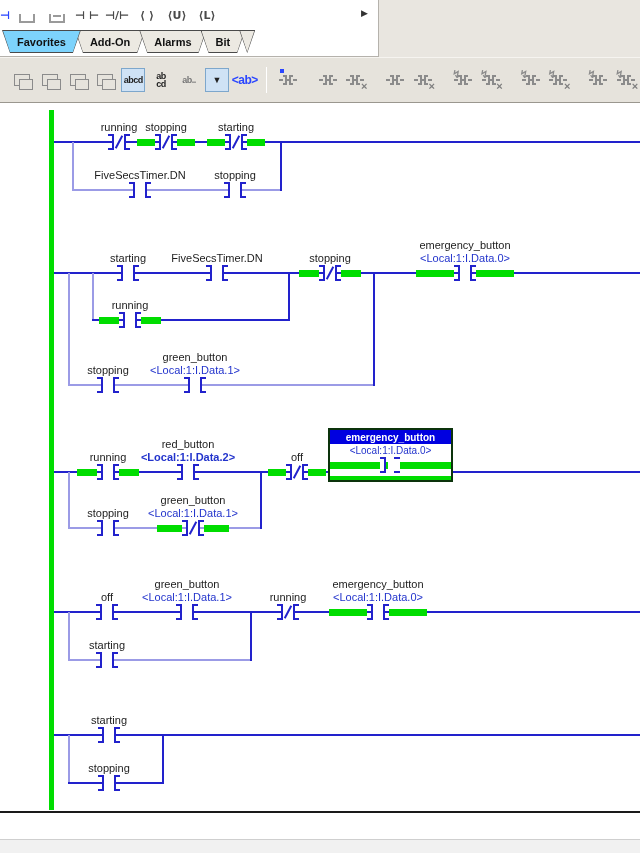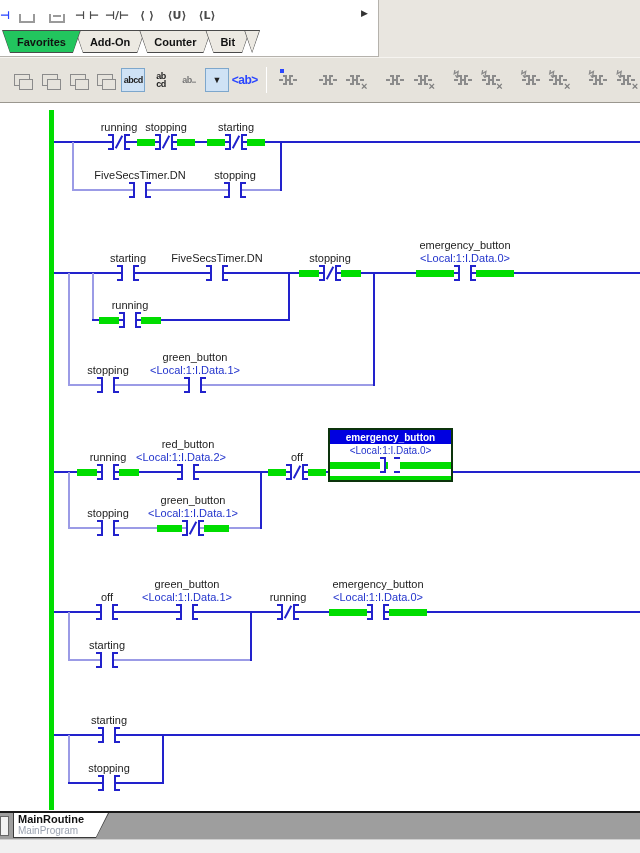--- a/index.html
+++ b/index.html
@@ -20,21 +20,21 @@
   .shape-branch-level { width:16px; height:9px; border:2px solid #9a9a9a; border-top:none; margin-top:6px; position:relative; }
   .shape-branch-level::after { content:""; position:absolute; left:2px; right:2px; top:1px; border-top:2px solid #9a9a9a; }
   .more-arrow { position:absolute; right:10px; top:8px; font-size:9px; color:#333; cursor:pointer; }
   .palette-tabs { position:absolute; left:2px; top:30px; height:24px; display:flex; }
   .ptab-outer { height:23px; margin-right:-6px; clip-path:polygon(8px 100%, 0 0, 100% 0, calc(100% - 8px) 100%);
                 background:#4a4a4a; padding:0; }
   .ptab-inner { height:21px; margin:1px 1px 1px 1px; clip-path:polygon(7px 100%, 0 0, 100% 0, calc(100% - 7px) 100%);
                 background:#ece9e2; display:flex; align-items:center; justify-content:center;
                 font-size:11px; font-weight:bold; color:#111; padding:0 14px; }
   .ptab-outer.active { z-index:3; }
-  .ptab-outer.active .ptab-inner { background:#22c55e; }
+  .ptab-outer.active .ptab-inner { background:#7dd3fc; }
 
   
   .toolbar2 { position:absolute; left:0; top:57px; width:640px; height:46px; background:#e6e3dc;
               border-top:1px solid #f6f4f0; border-bottom:1px solid #9a978f;
               display:flex; align-items:center; }
   .t2btn { width:24px; height:24px; margin:0 2px; display:flex; align-items:center; justify-content:center;
            color:#8b8b8b; font-size:11px; position:relative; }
   .t2btn.sel { background:#cfe2f5; border:1px solid #7da7cc; }
   .t2label { font-size:9px; font-weight:bold; color:#222; letter-spacing:-0.5px; }
   .t2label.blue { color:#2a46ff; font-size:12px; }
@@ -114,21 +114,21 @@
         </div>
       <div class="more-arrow">▶</div>
       <div class="palette-tabs" id="palette-tabs">
           <div class="ptab-outer active">
             <div class="ptab-inner">Favorites</div>
           </div>
           <div class="ptab-outer">
             <div class="ptab-inner">Add-On</div>
           </div>
           <div class="ptab-outer">
-            <div class="ptab-inner">Counter</div>
+            <div class="ptab-inner">Alarms</div>
           </div>
           <div class="ptab-outer">
             <div class="ptab-inner">Bit</div>
           </div>
           <div class="ptab-outer" style="width: 16px;">
             <div class="ptab-inner" style="padding: 0px 2px;"></div>
           </div>
         </div>
     </div>
   </div>
@@ -385,21 +385,21 @@
       </div>
       <div class="clabel" style="left: 108px; top: 348px; color: rgb(28, 28, 28);">running</div>
       <div class="contact" style="left: 108px; top: 361px;">
         <span class="hlbar" style="width: 20px; background: rgb(0, 221, 0);"></span>
         <span class="brk l" style="border-color: rgb(34, 34, 204);"></span>
         <span class="cgap"></span>
         <span class="brk r" style="border-color: rgb(34, 34, 204);"></span>
         <span class="hlbar" style="width: 20px; background: rgb(0, 221, 0);"></span>
       </div>
       <div class="clabel" style="left: 188px; top: 335px; color: rgb(28, 28, 28);">red_button</div>
-      <div class="tlabel" style="left: 181px; top: 348px; color: rgb(34, 51, 204);">&lt;Local:1:I.Data.2&gt;</div>
+      <div class="tlabel" style="left: 188px; top: 348px; color: rgb(34, 51, 204); font-weight: bold;">&lt;Local:1:I.Data.2&gt;</div>
       <div class="contact" style="left: 188px; top: 361px;">
         <span class="brk l" style="border-color: rgb(34, 34, 204);"></span>
         <span class="cgap"></span>
         <span class="brk r" style="border-color: rgb(34, 34, 204);"></span>
       </div>
       <div class="clabel" style="left: 297px; top: 348px; color: rgb(28, 28, 28);">off</div>
       <div class="contact" style="left: 297px; top: 361px;">
         <span class="hlbar" style="width: 18px; background: rgb(0, 221, 0);"></span>
         <span class="brk l" style="border-color: rgb(34, 34, 204);"></span>
         <span class="cgap">
@@ -472,25 +472,16 @@
       <div class="clabel" style="left: 109px; top: 611px; color: rgb(28, 28, 28);">starting</div>
       <div class="contact" style="left: 109px; top: 624px;">
         <span class="brk l" style="border-color: rgb(34, 34, 204);"></span>
         <span class="cgap"></span>
         <span class="brk r" style="border-color: rgb(34, 34, 204);"></span>
       </div>
     </div>
 
   <div class="blackline"></div>
 
-  <div class="bottombar">
-    <div class="tab-scroll-stub"></div>
-    <div class="routine-tab">
-      <div class="inner">
-        <div class="rt-title">MainRoutine</div>
-        <div class="rt-sub">MainProgram</div>
-      </div>
-    </div>
-  </div>
 
   <div class="hscroll"></div>
 
 </div>
 
 </body></html>

